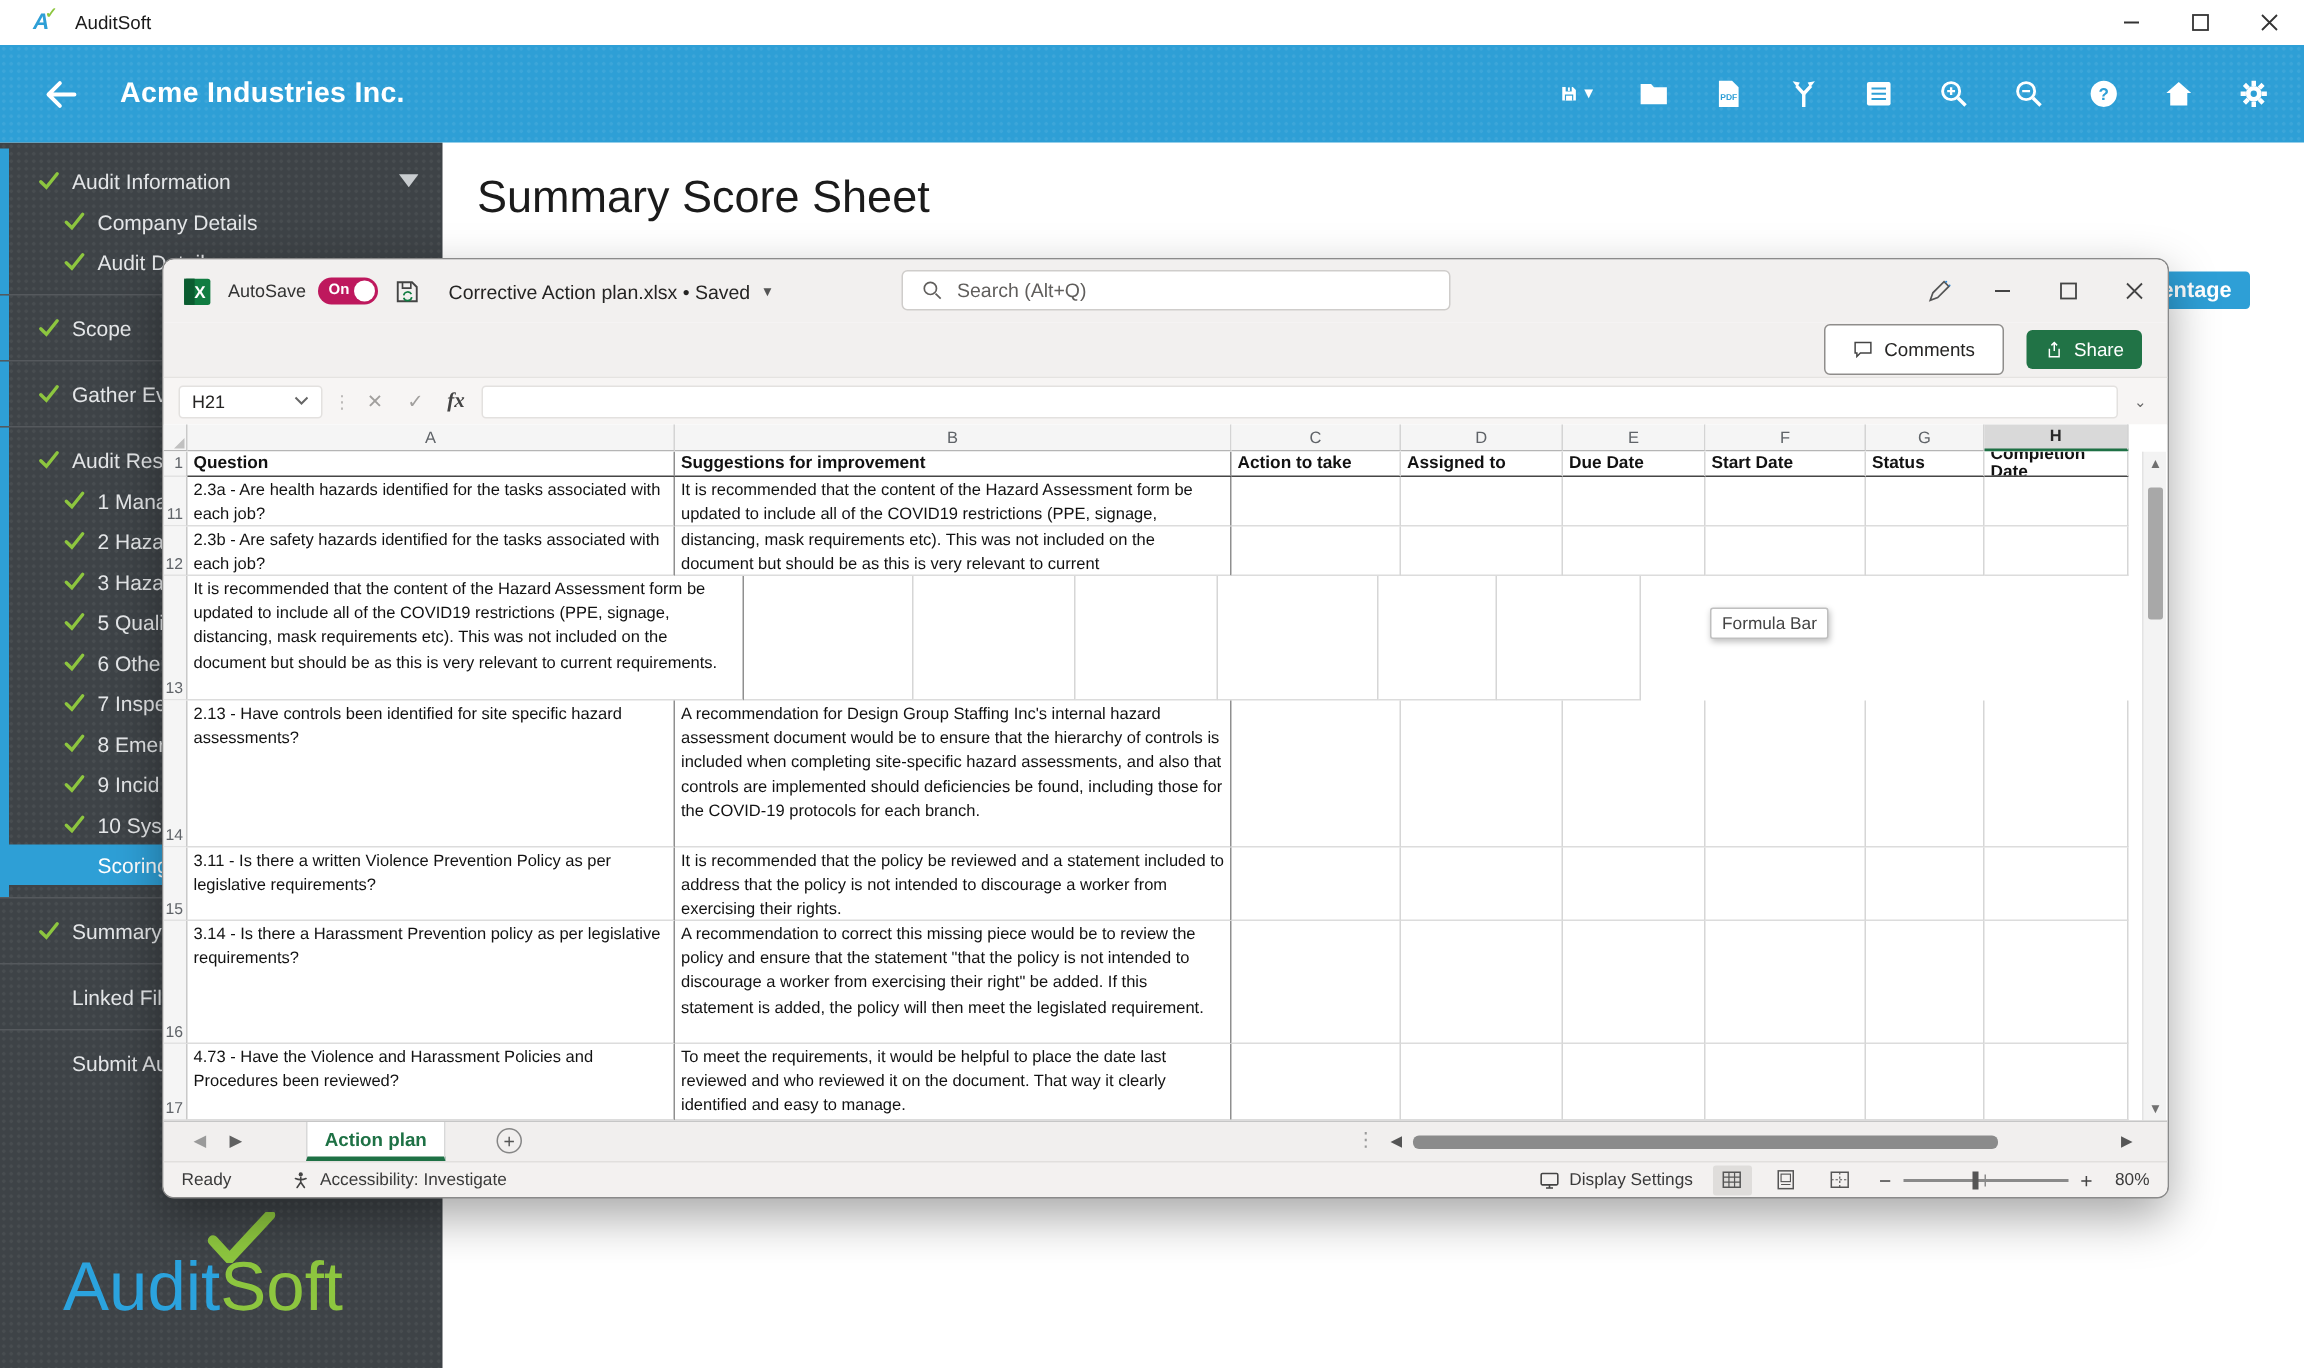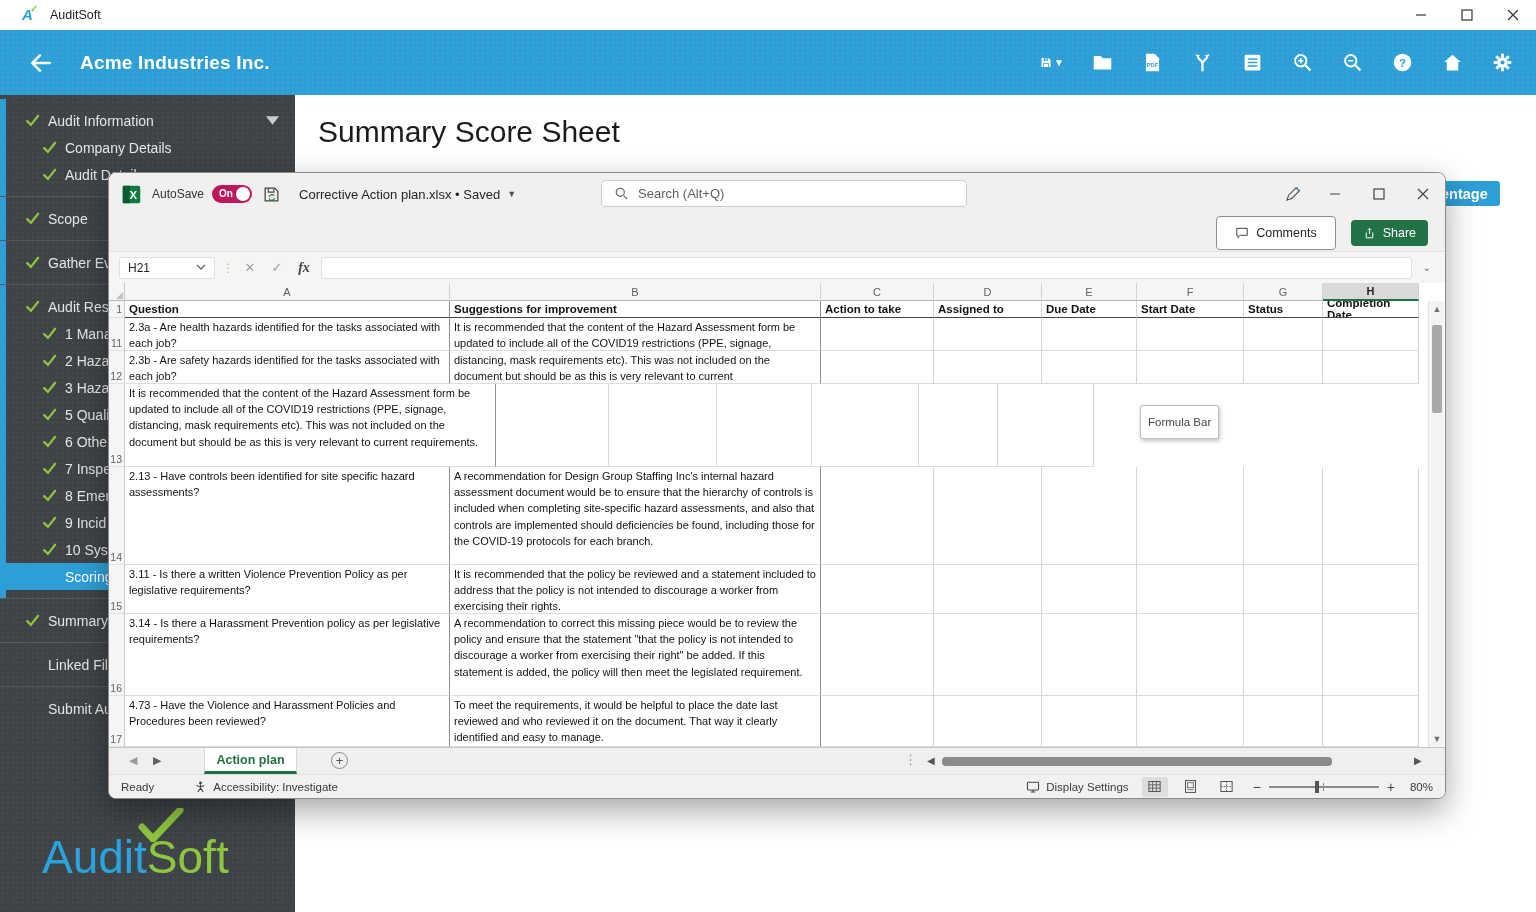--- a/index.html
+++ b/index.html
@@ -114,21 +114,21 @@
 .vbtn{width:26px;height:20px;display:flex;align-items:center;justify-content:center;border-radius:2px}
 .vbtn.sel{background:#dfdddb}
 .zoomctl{display:flex;align-items:center;gap:8px}
 .zminus,.zplus{color:#444;font-size:14px}
 .ztrack{position:relative;width:110px;height:12px}
 .ztrack .line{position:absolute;left:0;right:0;top:5px;height:2px;background:#8a8a8a}
 .ztrack .tick{position:absolute;left:54px;top:2px;width:1px;height:8px;background:#8a8a8a}
 .ztrack .handle{position:absolute;left:46px;top:0;width:4px;height:12px;background:#555}
 .zlabel{width:30px;text-align:right}
 
-.tooltip{position:absolute;left:1031px;top:104px;height:34px;background:#fff;border:1px solid #bfbfbf;border-radius:2px;box-shadow:1px 2px 4px rgba(0,0,0,.25);font-size:11.5px;color:#444;display:flex;align-items:center;padding:0 7px;z-index:40}
+.tooltip{position:absolute;left:1031px;top:104px;height:21px;background:#fff;border:1px solid #bfbfbf;border-radius:2px;box-shadow:1px 2px 4px rgba(0,0,0,.25);font-size:11.5px;color:#444;display:flex;align-items:center;padding:0 7px;z-index:40}
 </style>
 </head>
 <body>
 
 <div class="stage">
 
   <div class="os-bar">
     <span class="oslogo"><b>A</b><i>✓</i></span>
     <span class="os-title">AuditSoft</span>
     <div class="os-ctls">

